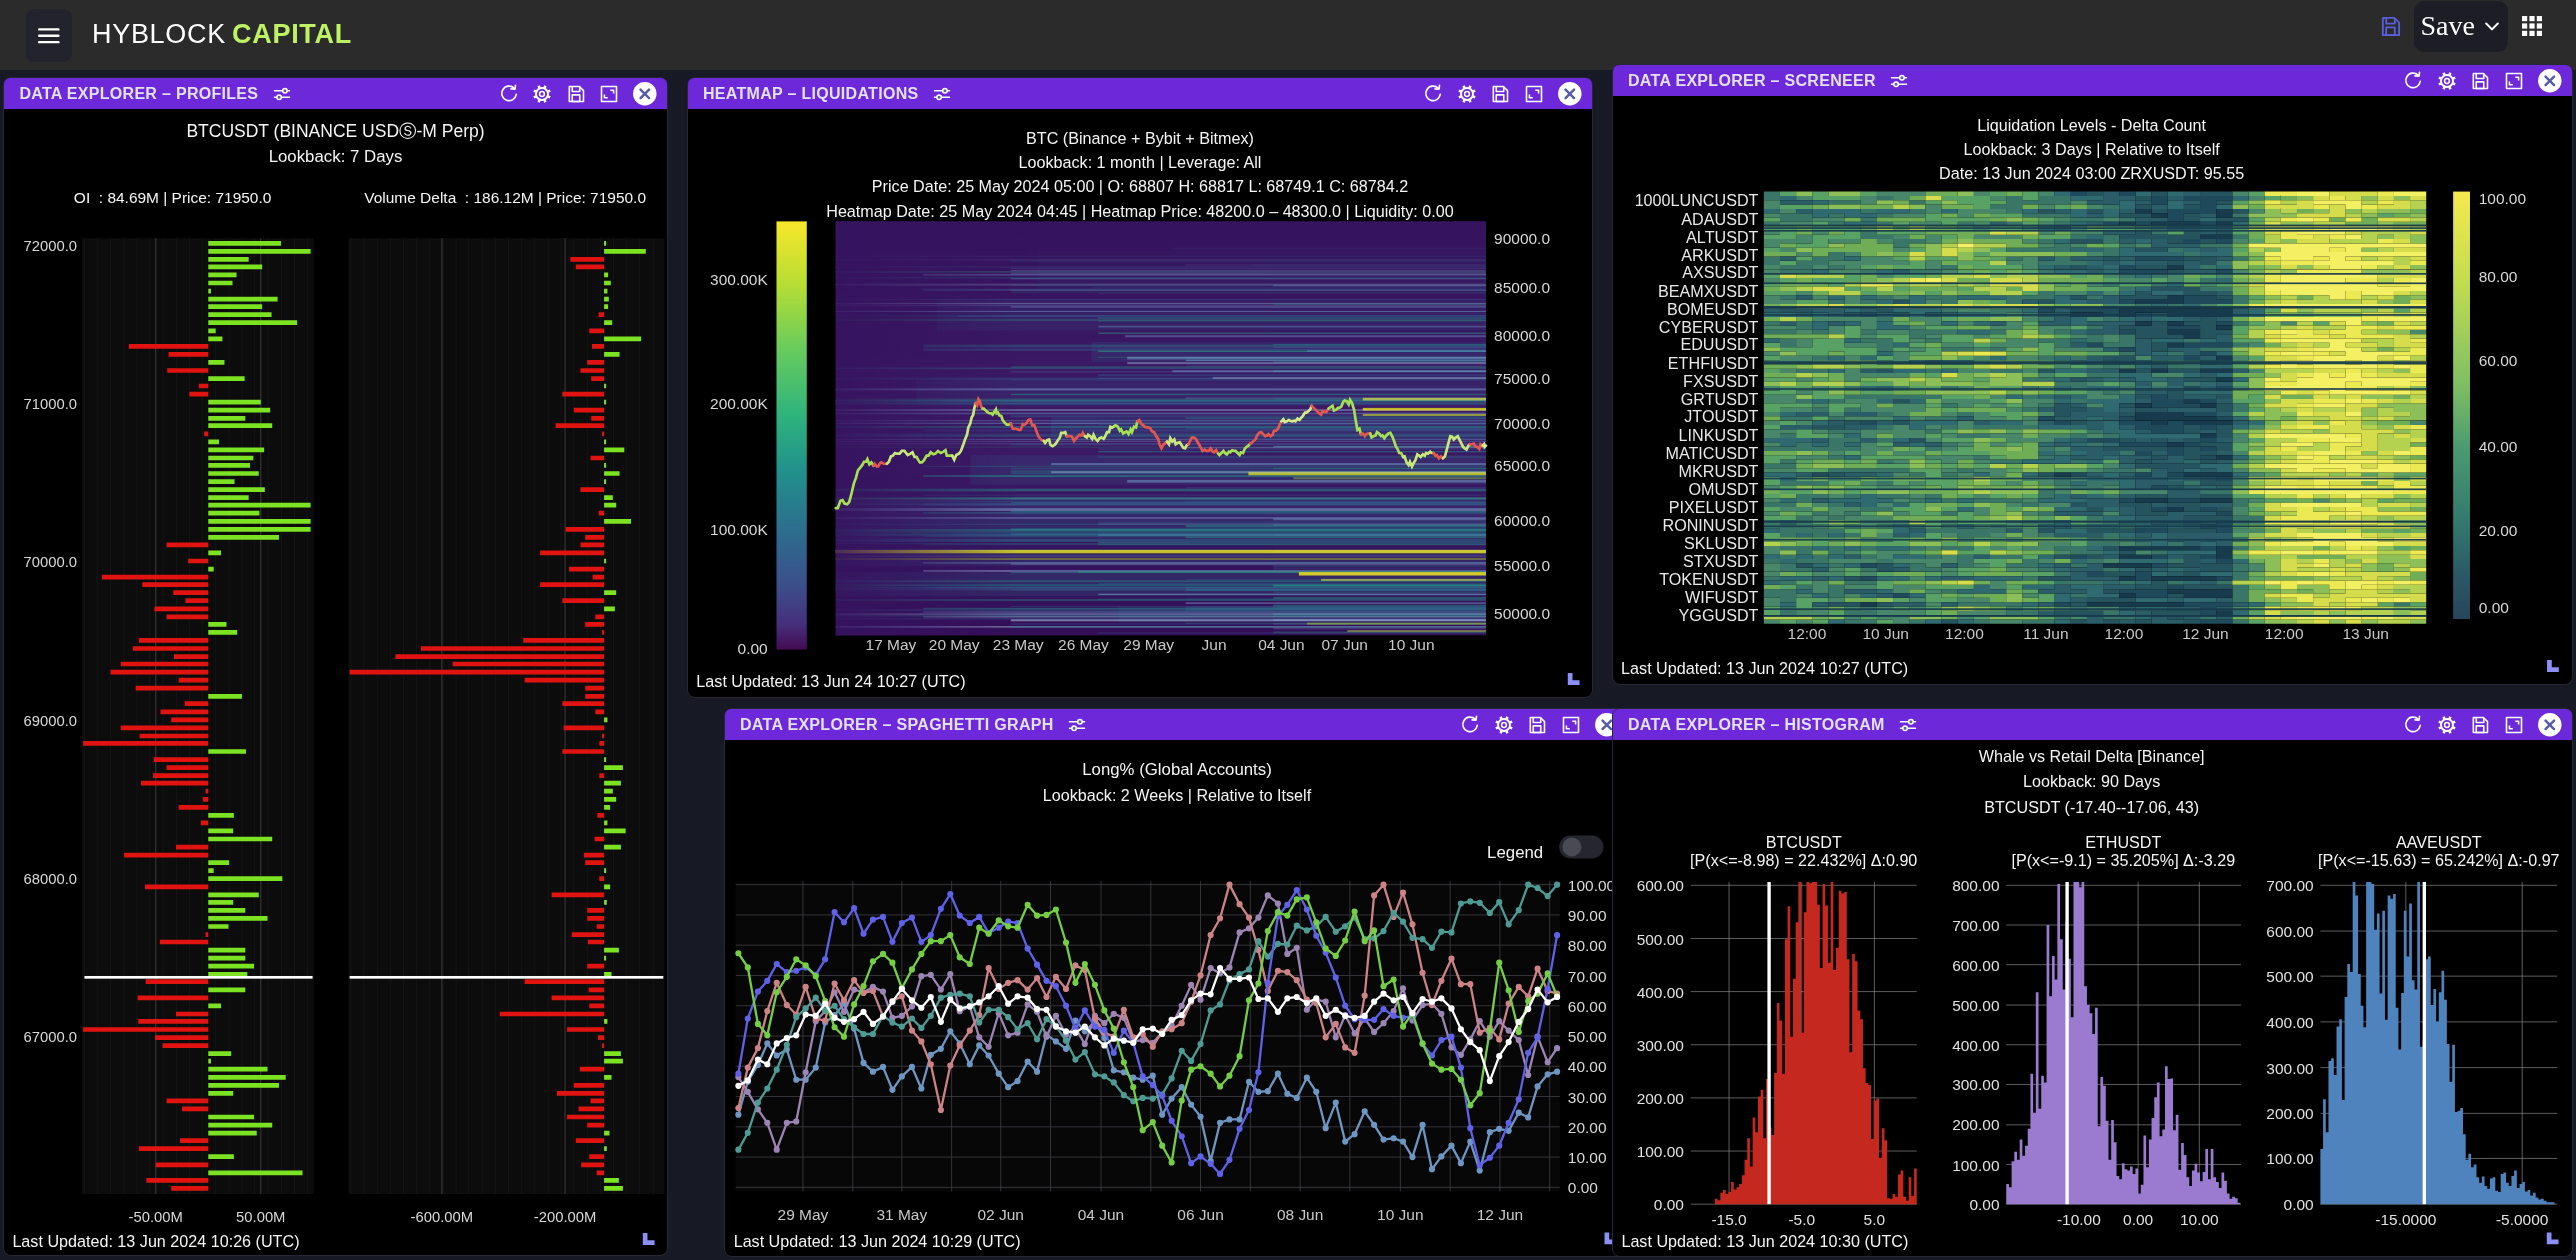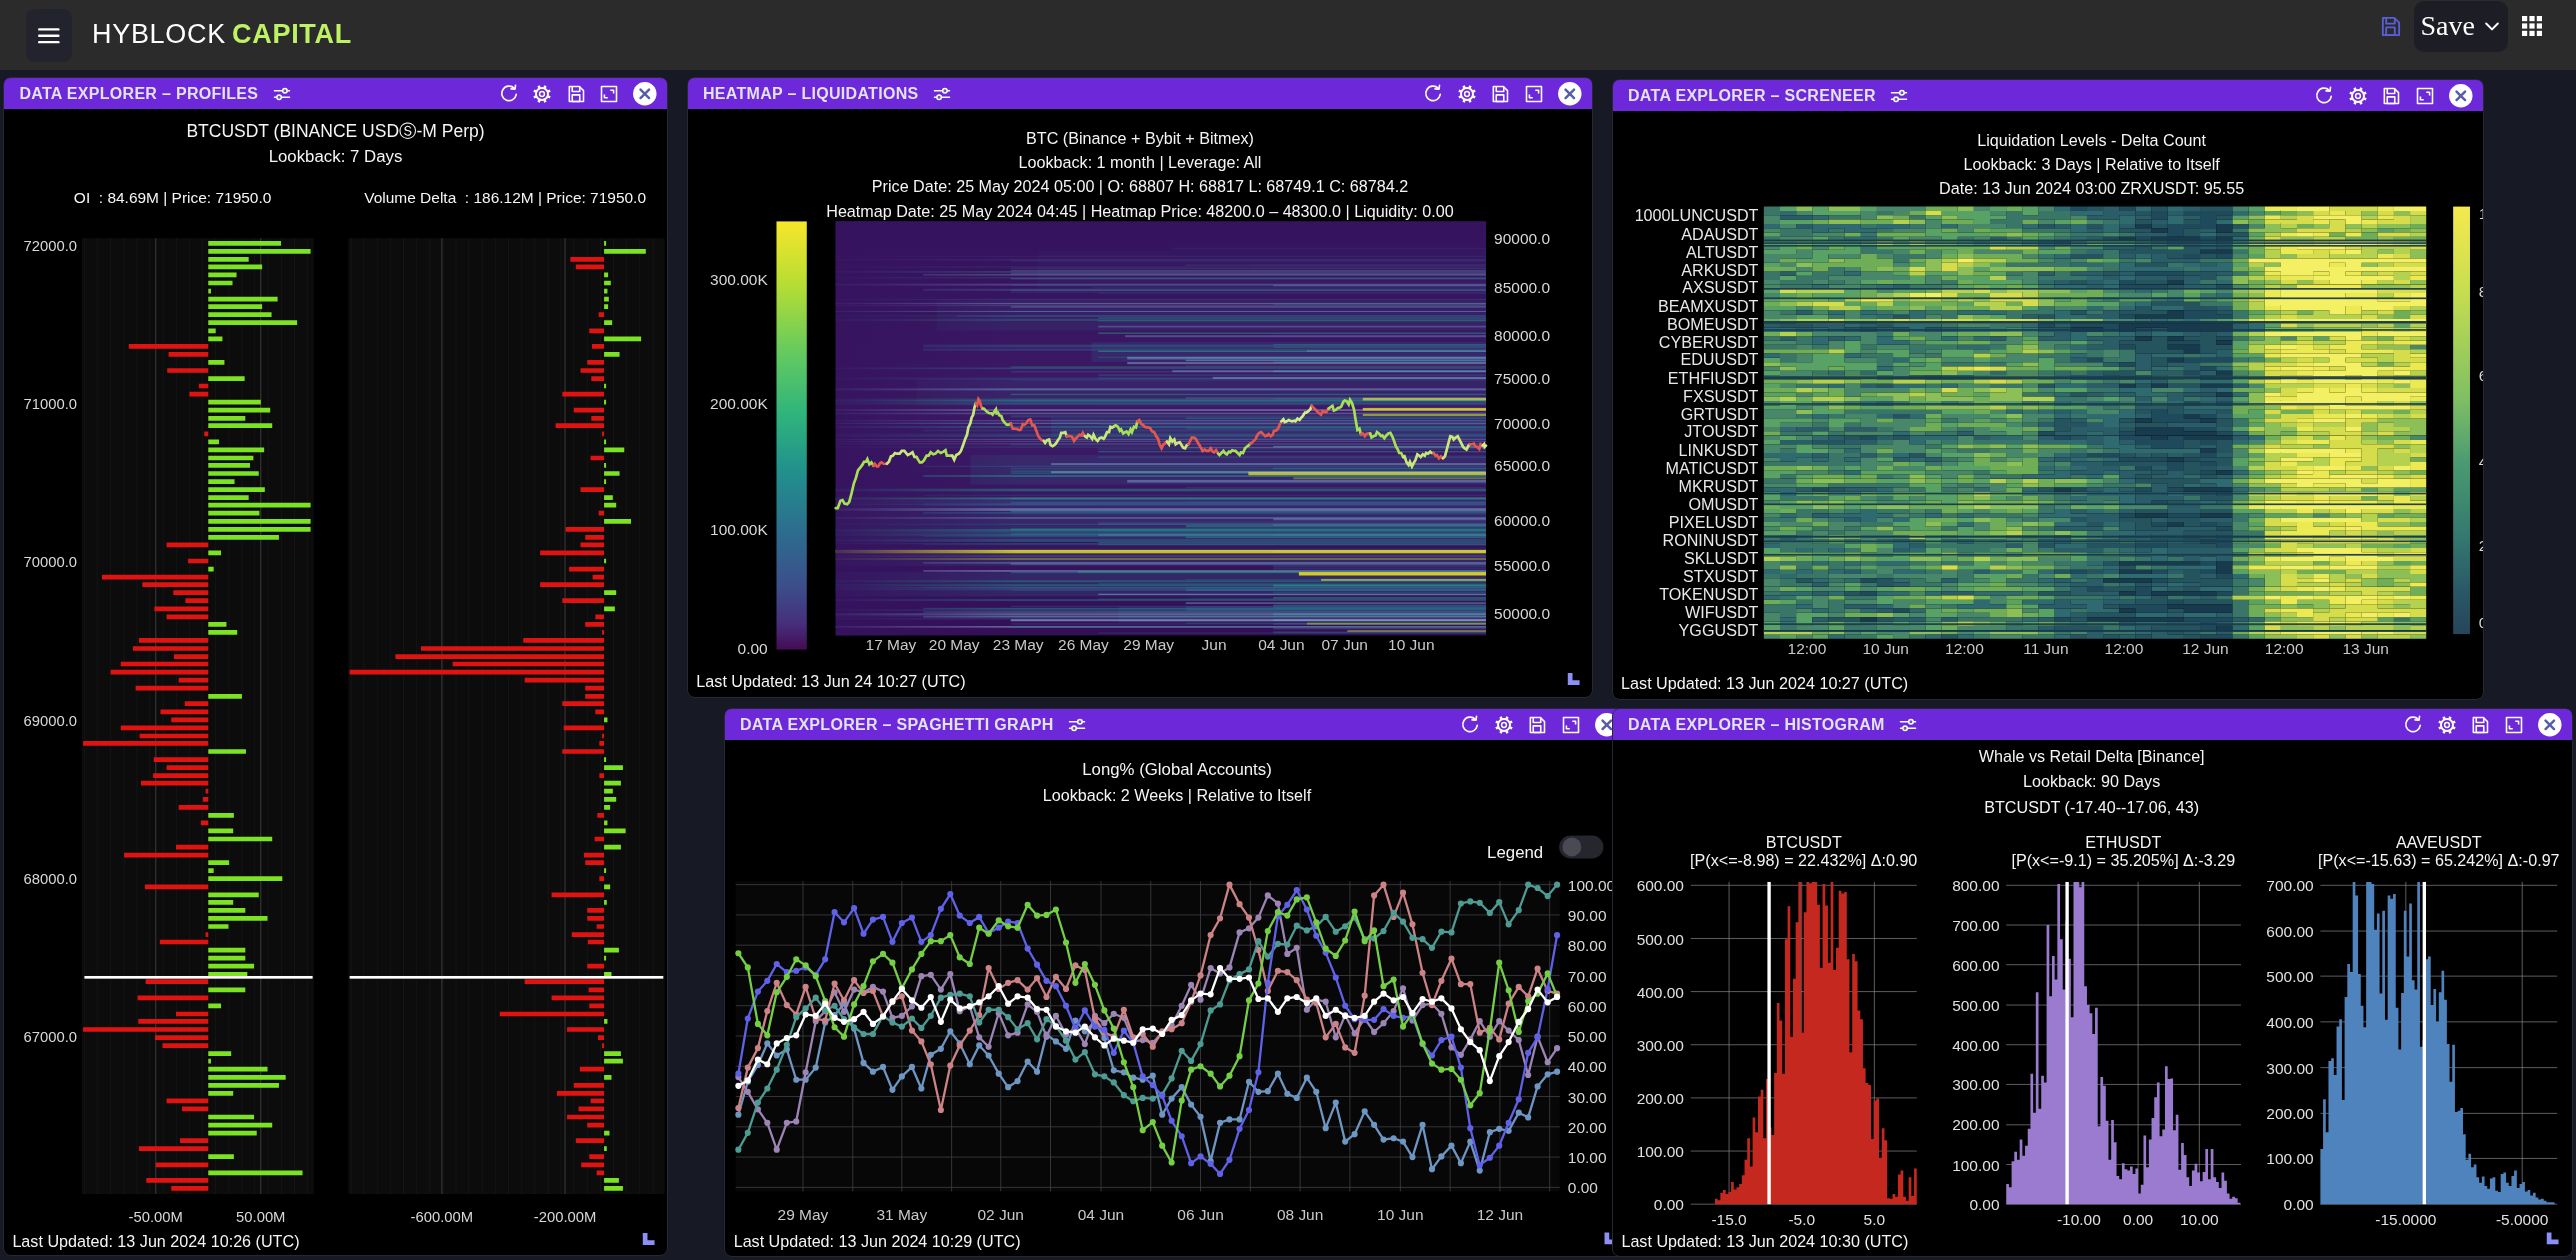--- a/index.html
+++ b/index.html
@@ -480,21 +480,21 @@
           <text x="781" y="798" text-anchor="middle" fill="#c9c9c9" font-size="23">Jun</text>
           <text x="881" y="798" text-anchor="middle" fill="#c9c9c9" font-size="23">04 Jun</text>
           <text x="975" y="798" text-anchor="middle" fill="#c9c9c9" font-size="23">07 Jun</text>
           <text x="1074" y="798" text-anchor="middle" fill="#c9c9c9" font-size="23">10 Jun</text>
           <text x="12" y="853" fill="#f5f5f5" font-size="24">Last Updated: 13 Jun 24 10:27 (UTC)</text>
           <path d="M1310 832 v14 h14" fill="none" stroke="#8c8ff5" stroke-width="7"></path>
         </g>
       </svg>
     </div>
   </div>
-<div class="panel" style="left:1612px;top:79px;width:872px;height:621px">
+<div class="panel" style="left:1612px;top:64px;width:961px;height:621px">
     <div class="hd">
       <span class="ht">DATA EXPLORER – SCRENEER</span>
       <svg width="20" height="20" viewBox="0 0 24 24" fill="none" stroke="#fff" stroke-width="1.8" stroke-linecap="round">
         <line x1="3" y1="8" x2="21" y2="8"></line>
         <circle cx="15.5" cy="8" r="2.7" fill="#5a60b0"></circle>
         <line x1="3" y1="16" x2="21" y2="16"></line>
         <circle cx="8.5" cy="16" r="2.7" fill="#5a60b0"></circle>
       </svg>
       <span class="sp"></span>
       <svg width="20" height="20" viewBox="0 0 24 24" fill="none" stroke="#fff" stroke-width="2" stroke-linecap="round">

